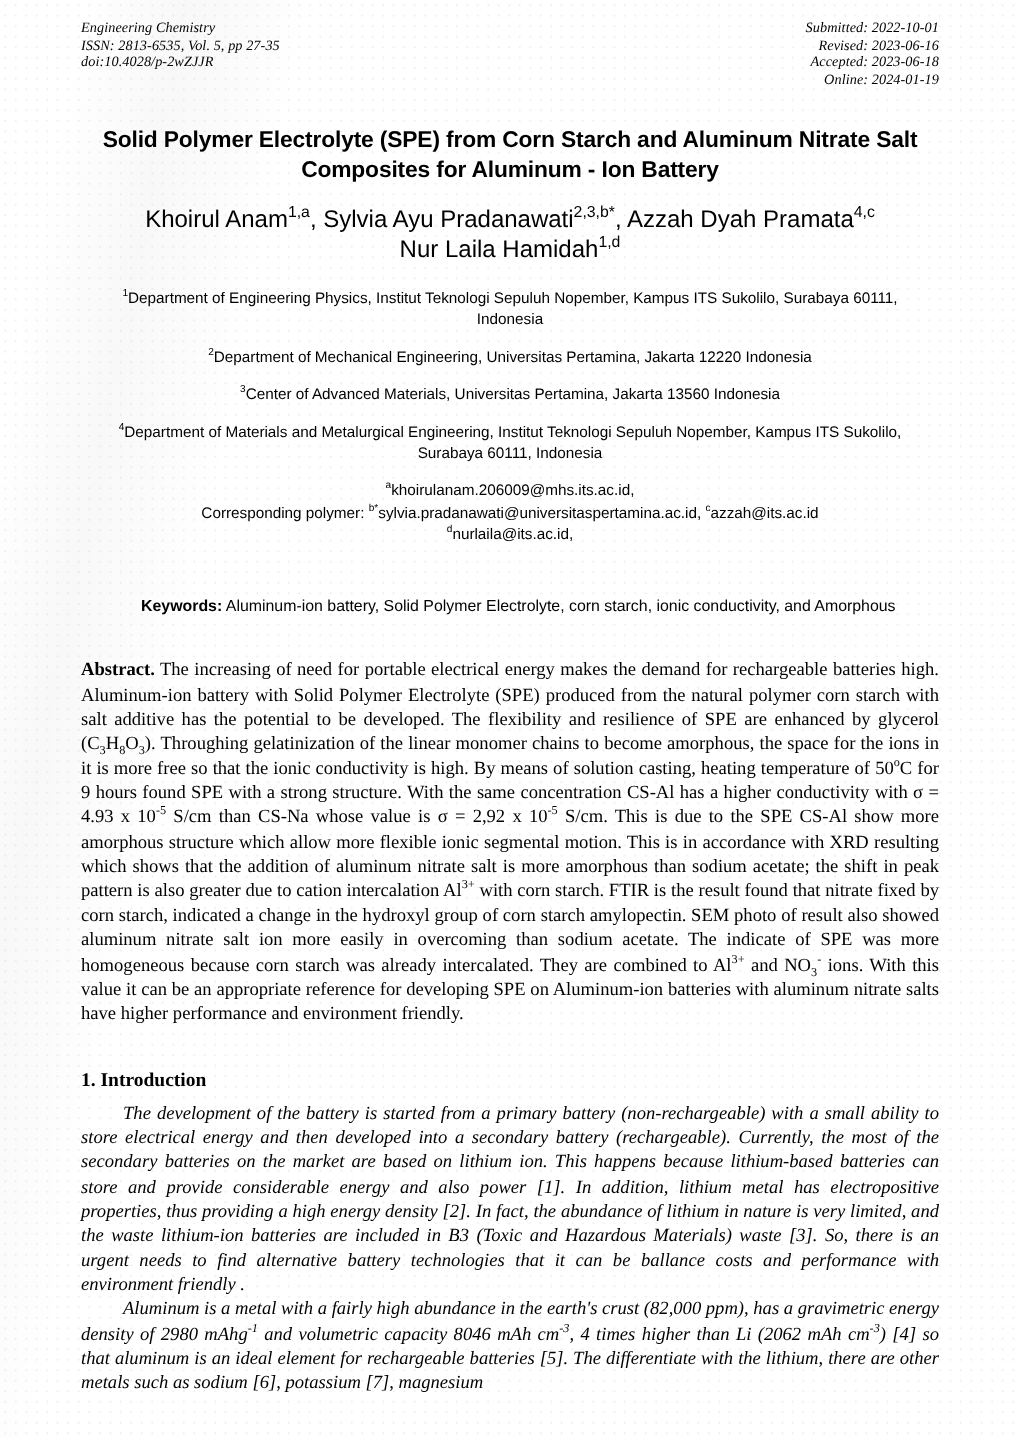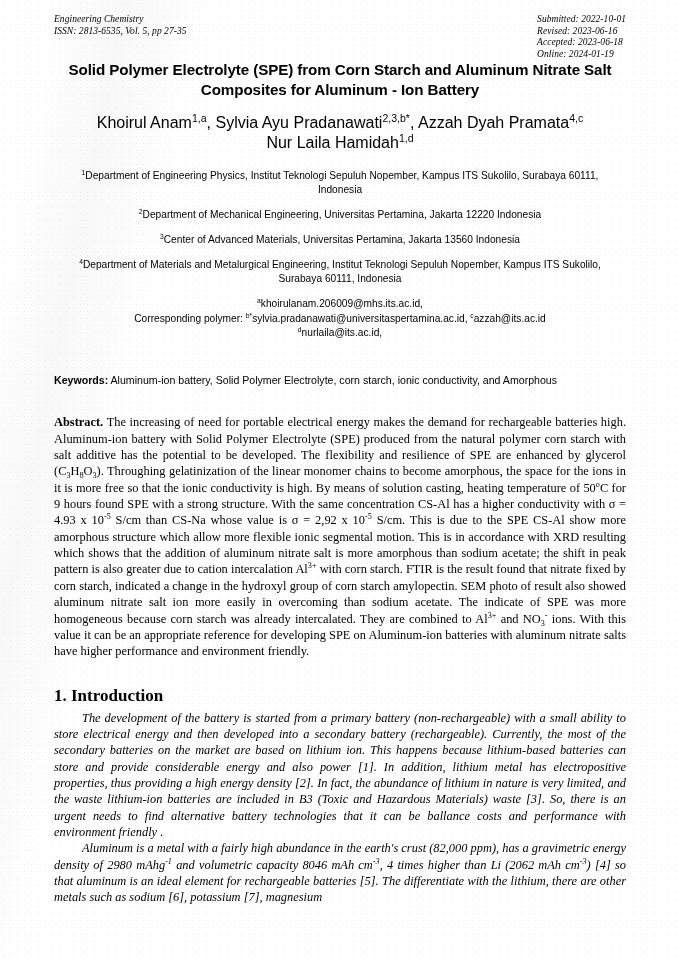--- a/index.html
+++ b/index.html
@@ -52,30 +52,31 @@
   .masthead {
     display: flex;
     justify-content: space-between;
     align-items: flex-start;
     font-style: italic;
     font-size: 9.5px;
     line-height: 11.6px;
     letter-spacing: 0.05px;
   }
   .masthead-left { text-align: left; }
-  .masthead-right { text-align: left; white-space: nowrap; }
+  .masthead-right { text-align: right; white-space: nowrap; }
   .masthead div { white-space: nowrap; }
 
   
   .title {
     font-family: "Liberation Sans", sans-serif;
     font-weight: bold;
     font-size: 15.2px;
     line-height: 20px;
     text-align: center;
+    margin-top: 24px;
     letter-spacing: -0.1px;
   }
   .authors {
     font-family: "Liberation Sans", sans-serif;
     font-size: 16px;
     line-height: 20px;
     text-align: center;
     margin-top: 13px;
   }
   .affiliations {
@@ -104,35 +105,35 @@
   sub { vertical-align: sub; }
 
   
   .keywords {
     font-family: "Liberation Sans", sans-serif;
     font-size: 10.6px;
     line-height: 15.5px;
     text-align: justify;
     margin-top: 32px;
   }
-  .keywords b { font-weight: bold; }
+  .keywords b { font-weight: bold; margin-left: 40px; }
 
   
   .abstract {
     font-size: 12.4px;
     line-height: 16.35px;
     text-align: justify;
     margin-top: 26px;
     text-justify: inter-word;
   }
   .abstract b { font-weight: bold; margin-top: 24px; }
 
   .section-heading {
     font-weight: bold;
-    font-size: 17px;
+    font-size: 13px;
     line-height: 16px;
     margin-top: 28px;
   }
   .body-para {
     font-size: 12.4px;
     line-height: 16.35px;
     text-align: justify;
     text-indent: 28px;
     margin-top: 6px;
     font-style: italic;
@@ -145,20 +146,21 @@
 <div class="page">
   <div class="watermark"></div>
   <div class="watermark-streak"></div>
 
   <div class="content">
 
     <div class="masthead">
       <div class="masthead-left">
         <div>Engineering Chemistry</div>
         <div>ISSN: 2813-6535, Vol. 5, pp 27-35</div>
+        <div>doi:10.4028/p-2wZJJR</div>
       </div>
       <div class="masthead-right">
         <div>Submitted: 2022-10-01</div>
         <div>Revised: 2023-06-16</div>
         <div>Accepted: 2023-06-18</div>
         <div>Online: 2024-01-19</div>
       </div>
     </div>
 
     <div class="title">Solid Polymer Electrolyte (SPE) from Corn Starch and Aluminum Nitrate Salt Composites for Aluminum - Ion Battery</div>

